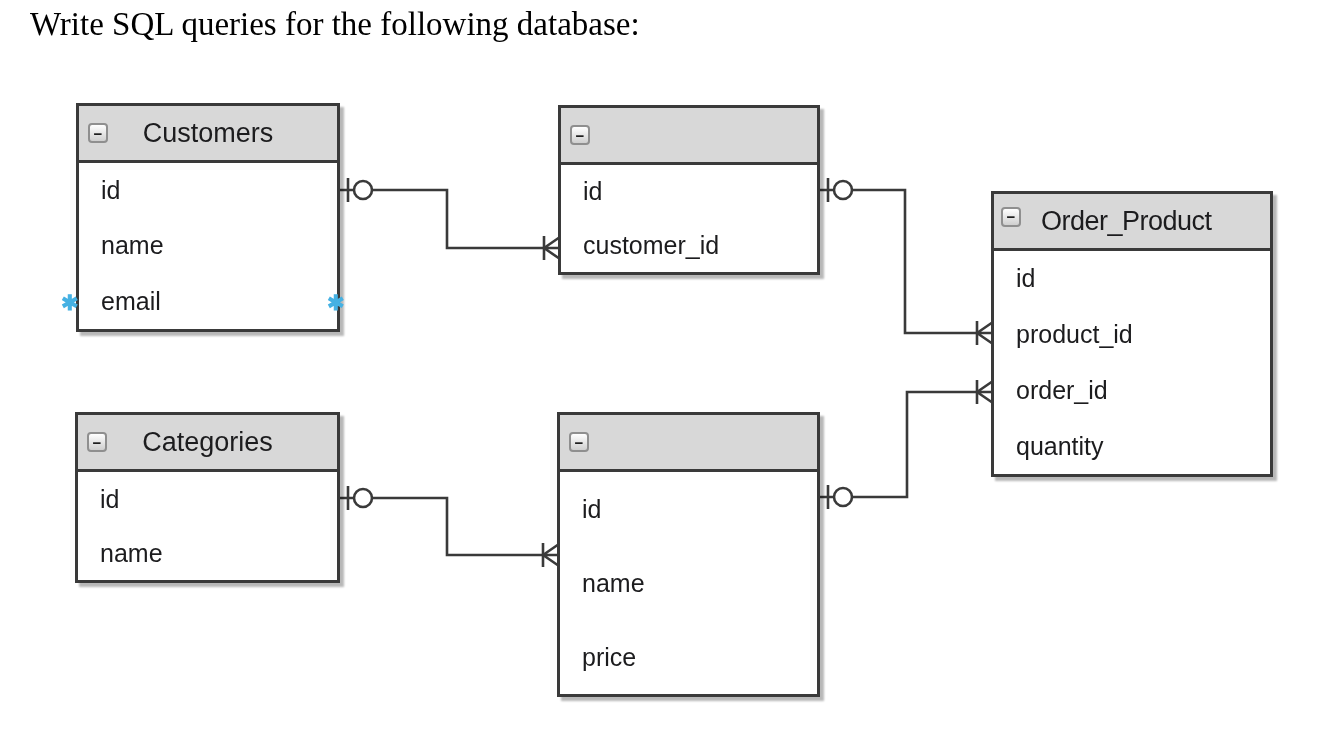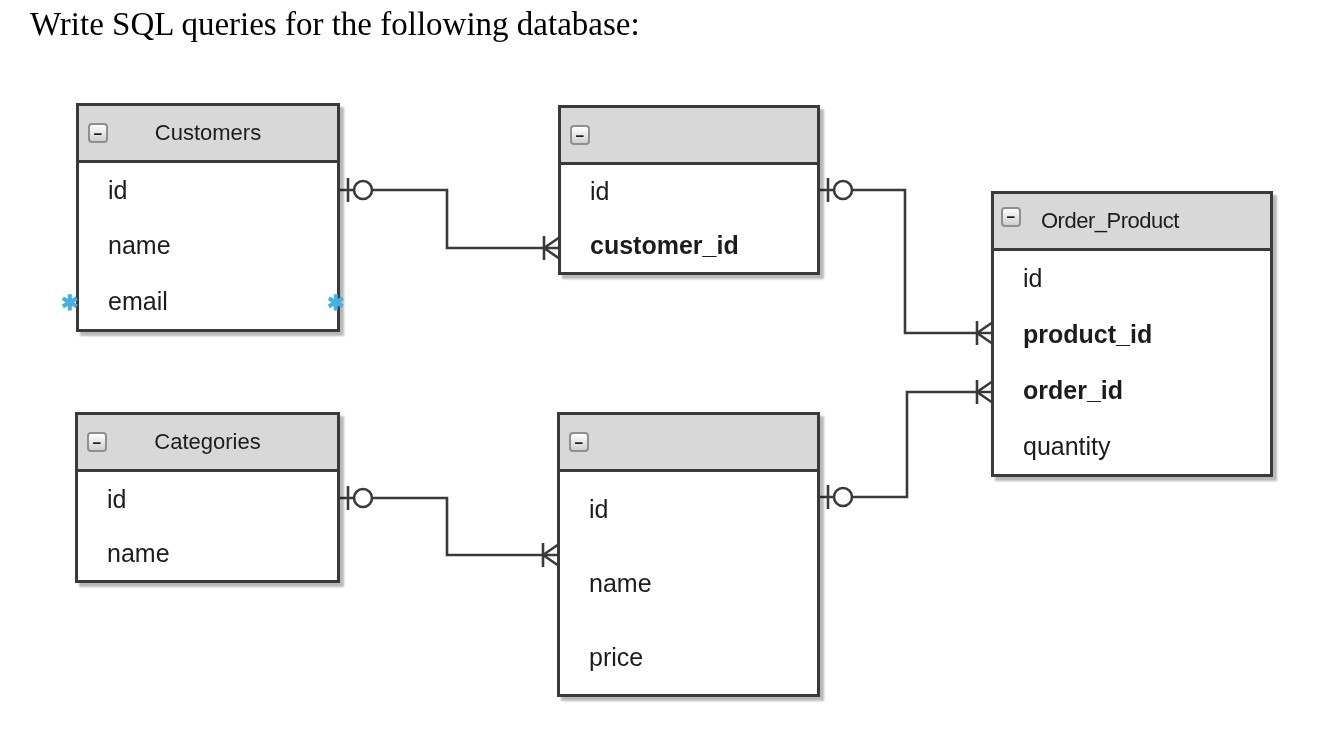--- a/index.html
+++ b/index.html
@@ -17,39 +17,39 @@
     position:absolute;z-index:2;box-sizing:border-box;
     background:#fff;border:3px solid #3a3a3a;
     box-shadow:4px 4px 2px rgba(0,0,0,0.28);
     display:flex;flex-direction:column;
   }
   .tbl-header{
     flex:0 0 54px;background:#d8d8d8;border-bottom:3px solid #3a3a3a;
     display:flex;align-items:center;position:relative;box-sizing:content-box;
   }
   .tbl-title{
-    flex:1;text-align:center;font-size:22px;color:#1c1c1e;
+    flex:1;text-align:center;font-size:27px;color:#1c1c1e;
   }
   .tbl-header.align-left .tbl-title{
     text-align:left;margin-left:47px;letter-spacing:-0.5px;
   }
   .collapse-icon{
     position:absolute;left:9px;top:50%;transform:translateY(-50%);
     width:20px;height:20px;box-sizing:border-box;
     border:2px solid #8f8f8f;border-radius:4px;
     background:linear-gradient(#ffffff,#cfcfcf);
     display:flex;align-items:center;justify-content:center;
     font-size:15px;font-weight:bold;line-height:1;color:#111;
   }
   .tbl-header.align-left .collapse-icon{left:7px;top:42%;}
   .tbl-row{
     flex:1;display:flex;align-items:center;
-    padding-left:29px;font-size:25px;color:#1c1c1e;
+    padding-left:22px;font-size:25px;color:#1c1c1e;
   }
-  .tbl-row.fk{font-weight:bold;text-align:right;}
+  .tbl-row.fk{font-weight:normal;text-align:right;}
   .marker{
     position:absolute;z-index:3;font-size:21px;line-height:1;
     color:#45b1e3;font-weight:bold;
   }
 </style>
 </head>
 <body>
 
 <div class="page-title">Write SQL queries for the following database:</div>
 

